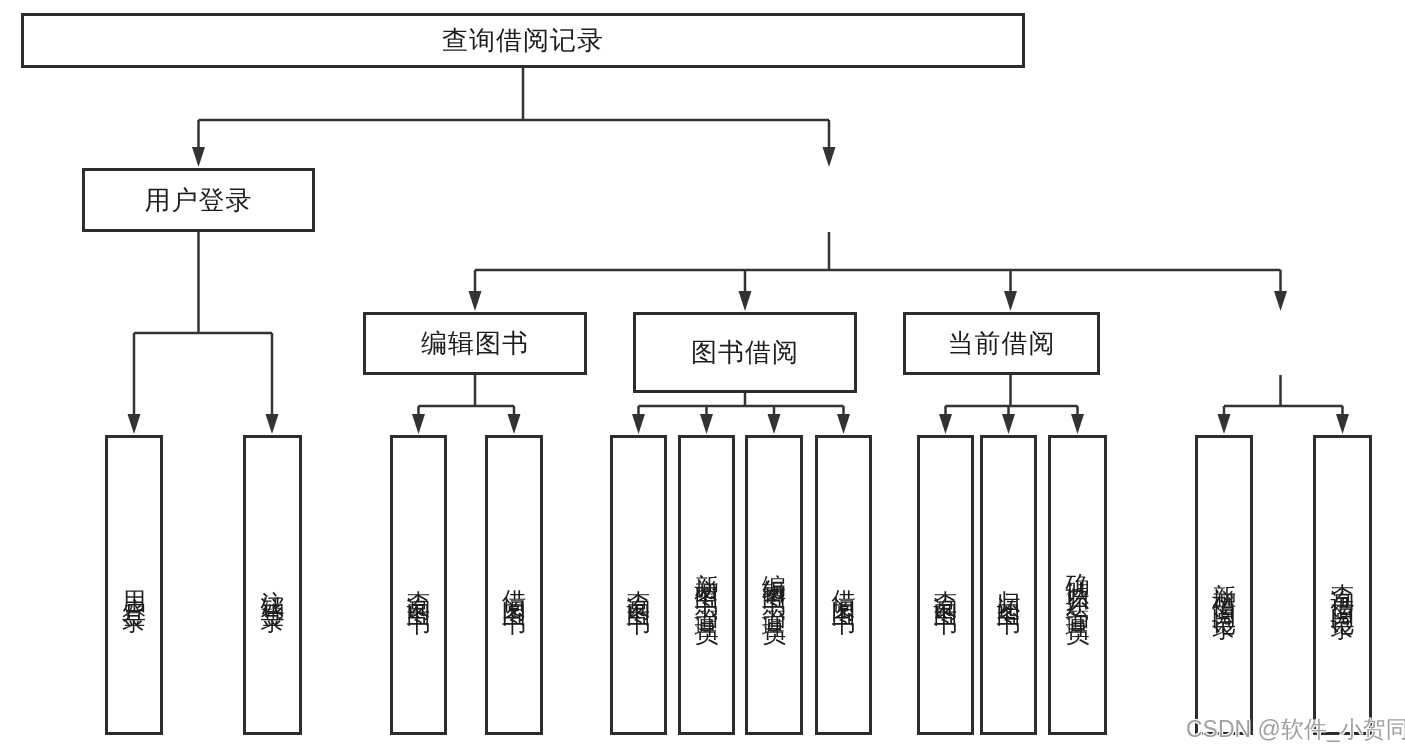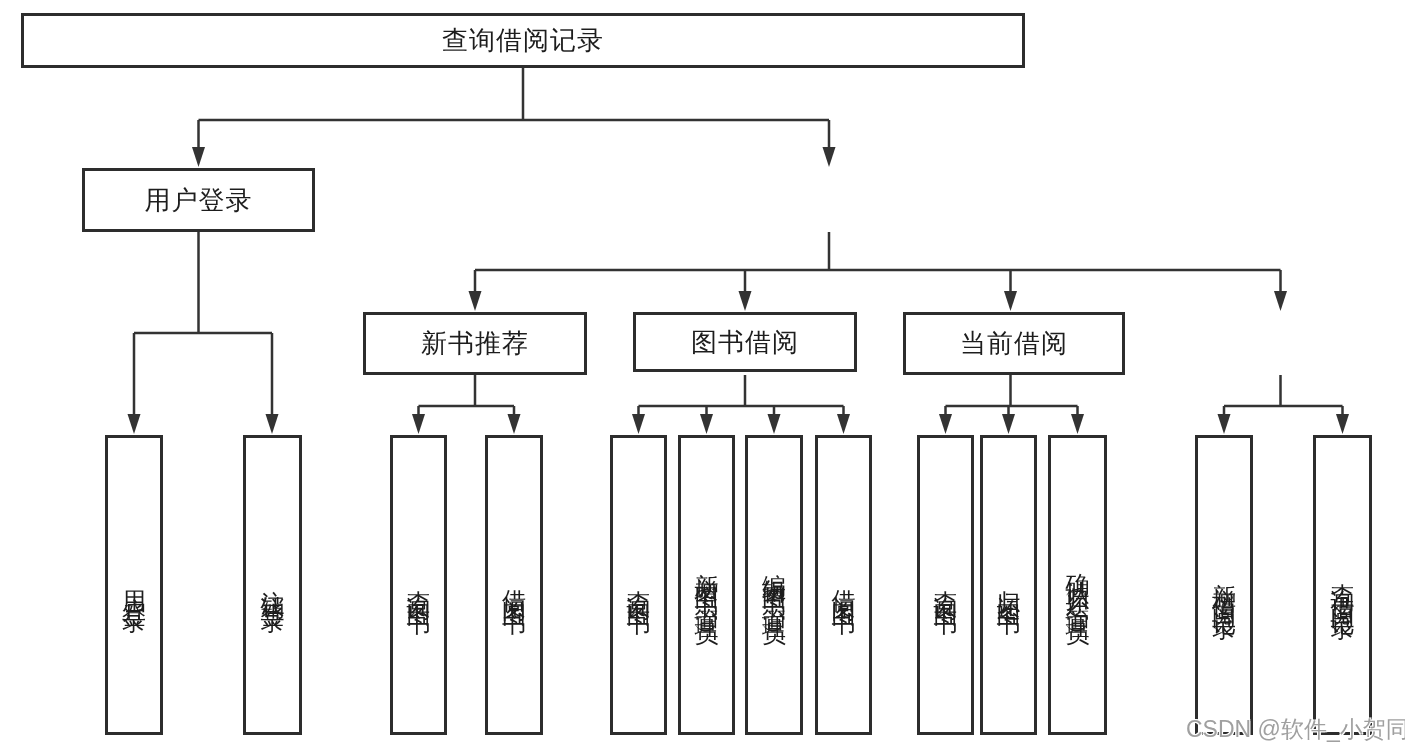--- a/index.html
+++ b/index.html
@@ -101,26 +101,26 @@
 
   <div class="hbox" style="left:21px; top:13px; width:1004px; height:55px">
     <span>查询借阅记录</span>
   </div>
 
   <div class="hbox" style="left:82px; top:168px; width:233px; height:64px">
     <span>用户登录</span>
   </div>
 
   <div class="hbox" style="left:363px; top:312px; width:224px; height:63px">
-    <span>新书推荐</span>
+    <span>编辑图书</span>
   </div>
-  <div class="hbox" style="left:633px; top:312px; width:224px; height:60px">
+  <div class="hbox" style="left:633px; top:312px; width:224px; height:81px">
     <span>图书借阅</span>
   </div>
-  <div class="hbox" style="left:903px; top:312px; width:222px; height:63px">
+  <div class="hbox" style="left:903px; top:312px; width:197px; height:63px">
     <span>当前借阅</span>
   </div>
 
   <div class="vbox" style="left:105px; width:58px">
     <span>用户登录</span>
   </div>
   <div class="vbox" style="left:243px; width:59px">
     <span>注销登录</span>
   </div>
 

